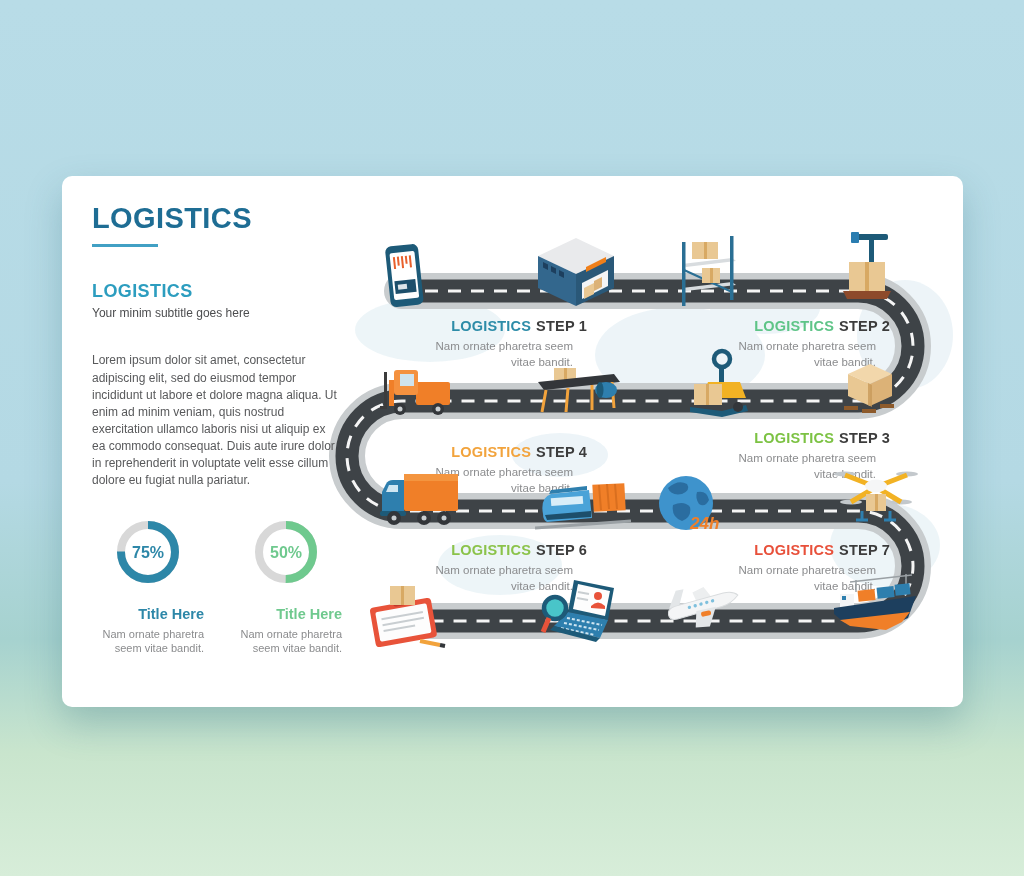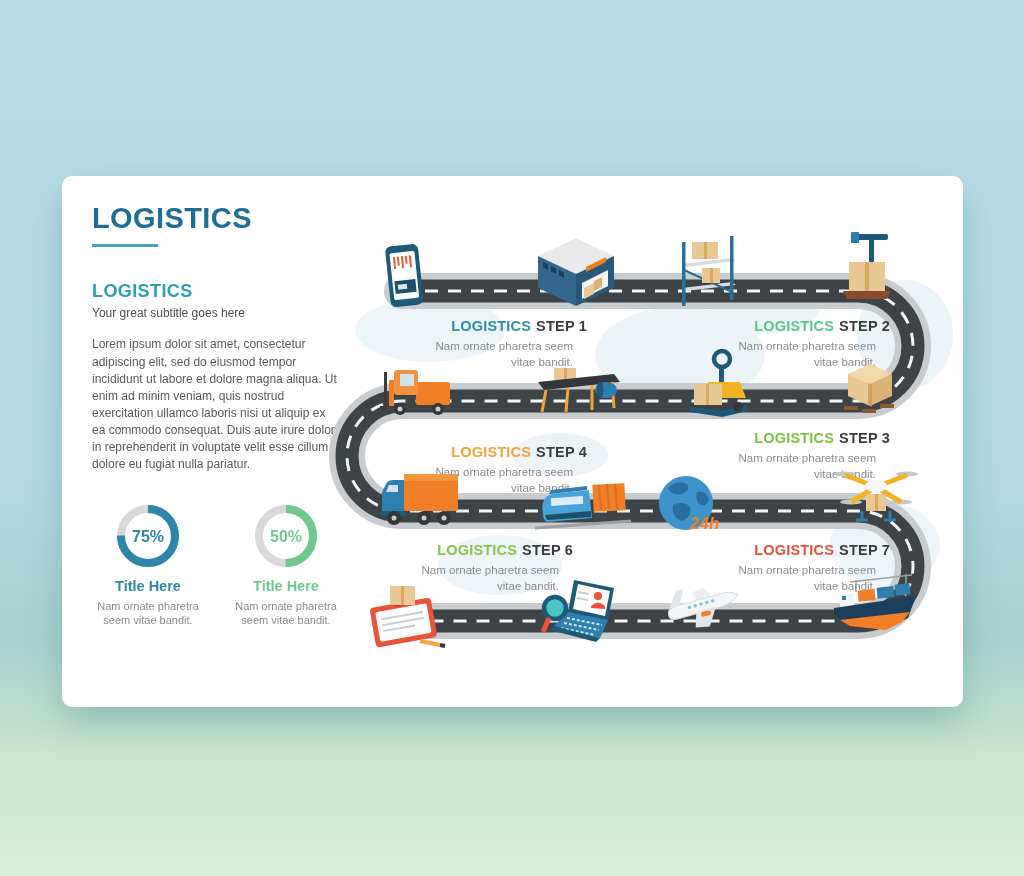--- a/index.html
+++ b/index.html
@@ -10,27 +10,27 @@
   }
   .card{position:absolute;left:62px;top:176px;width:901px;height:531px;background:#ffffff;
         border-radius:10px;box-shadow:0 16px 36px rgba(42,104,120,.28);z-index:0}
   .left-col{position:absolute;left:92px;top:202px;width:250px;z-index:2}
   .main-title{font-size:29px;font-weight:800;line-height:1.12;letter-spacing:.4px}
   .main-title .t1{color:#1e6d94}
   .main-title .t2{color:#232427}
   .title-rule{width:66px;height:3px;background:#41a0c4;margin-top:10px}
   .sec-heading{margin-top:34px;font-size:18px;font-weight:800;color:#2c9dbf;letter-spacing:.4px}
   .sec-subtitle{font-size:12px;color:#4c4d4f;margin-top:4px}
-  .sec-body{font-size:12px;color:#58595b;line-height:1.42;margin-top:16px}
+  .sec-body{font-size:12px;color:#58595b;line-height:1.42;margin-top:32px}
   .donut-row{display:flex;gap:26px;margin-top:24px}
-  .donut-card{width:114px;text-align:center}
+  .donut-card{width:114px;text-align:right}
   .donut-svg{margin:0 auto;display:block}
   .donut-track,.donut-fg{fill:none;stroke-width:8}
   .donut-pct{font-size:16px;font-weight:800}
-  .donut-title{font-size:14.5px;font-weight:800;margin-top:3px}
+  .donut-title{font-size:14.5px;font-weight:800;margin-top:15px}
   .donut-desc{font-size:11px;color:#8b8c8e;line-height:1.32;margin-top:5px}
   .step{position:absolute;width:190px;text-align:right;z-index:2}
   .step-title{font-size:14.5px;font-weight:800;color:#3c3c3c;letter-spacing:.2px;white-space:nowrap}
   .step-title .brand{margin-right:5px}
   .step-desc{font-size:11.5px;color:#8b8c8e;line-height:1.35;margin-top:5px;padding:0 14px}
   #road-layer{position:absolute;left:0;top:0;z-index:1;pointer-events:none}
   .icon{position:absolute;z-index:3;pointer-events:none}
   svg{display:block}
 </style>
 </head>
@@ -54,21 +54,21 @@
     <path d="M402 291 L858 291 A55 55 0 0 1 858 401 L402 401 A55 55 0 0 0 402 511 L858 511 A55 55 0 0 1 858 621 L402 621" fill="none" stroke="#ffffff" stroke-width="3" stroke-dasharray="13 10" opacity="0.95"></path>
   </g>
 </svg>
 
 <div class="left-col">
   <div class="main-title">
     <div class="t1">LOGISTICS</div>
   </div>
   <div class="title-rule"></div>
   <div class="sec-heading">LOGISTICS</div>
-  <div class="sec-subtitle">Your great subtitle goes here</div>
+  <div class="sec-subtitle">Your minim subtitle goes here</div>
   <div class="sec-body">Lorem ipsum dolor sit amet, consectetur adipiscing elit, sed do eiusmod tempor incididunt ut labore et dolore magna aliqua. Ut enim ad minim veniam, quis nostrud exercitation ullamco laboris nisi ut aliquip ex ea commodo consequat. Duis aute irure dolor in reprehenderit in voluptate velit esse cillum dolore eu fugiat nulla pariatur.</div>
 
   <div class="donut-row">
     <div class="donut-card">
       <svg class="donut-svg" width="78" height="78" viewBox="0 0 78 78">
         <circle class="donut-track" cx="39" cy="39" r="27" style="stroke: rgb(216, 216, 216);"></circle>
         <circle class="donut-fg" cx="39" cy="39" r="27" transform="rotate(-90 39 39)" stroke-dasharray="127.23450247038662 169.64600329384882" style="stroke: rgb(45, 135, 168);"></circle>
         <text class="donut-pct" x="39" y="45" text-anchor="middle" style="fill: rgb(45, 135, 168);">75%</text>
       </svg>
       <div class="donut-title" style="color: rgb(45, 135, 168);">Title Here</div>
@@ -103,21 +103,21 @@
     <span class="brand" style="color: rgb(242, 163, 60);">LOGISTICS</span><span>STEP 4</span>
   </div>
   <div class="step-desc">Nam ornate pharetra seem vitae bandit.</div>
 </div>
 <div class="step" style="left:700px;top:430px">
   <div class="step-title">
     <span class="brand" style="color: rgb(124, 194, 67);">LOGISTICS</span><span>STEP 3</span>
   </div>
   <div class="step-desc">Nam ornate pharetra seem vitae bandit.</div>
 </div>
-<div class="step" style="left:383px;top:542px">
+<div class="step" style="left:397px;top:542px">
   <div class="step-title">
     <span class="brand" style="color: rgb(139, 195, 74);">LOGISTICS</span><span>STEP 6</span>
   </div>
   <div class="step-desc">Nam ornate pharetra seem vitae bandit.</div>
 </div>
 <div class="step" style="left:700px;top:542px">
   <div class="step-title">
     <span class="brand" style="color: rgb(232, 80, 58);">LOGISTICS</span><span>STEP 7</span>
   </div>
   <div class="step-desc">Nam ornate pharetra seem vitae bandit.</div>

